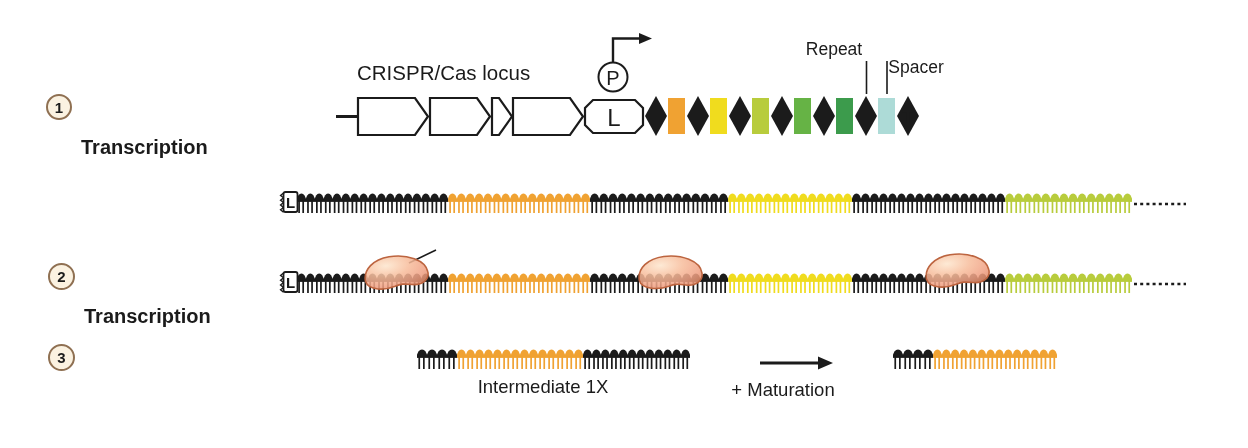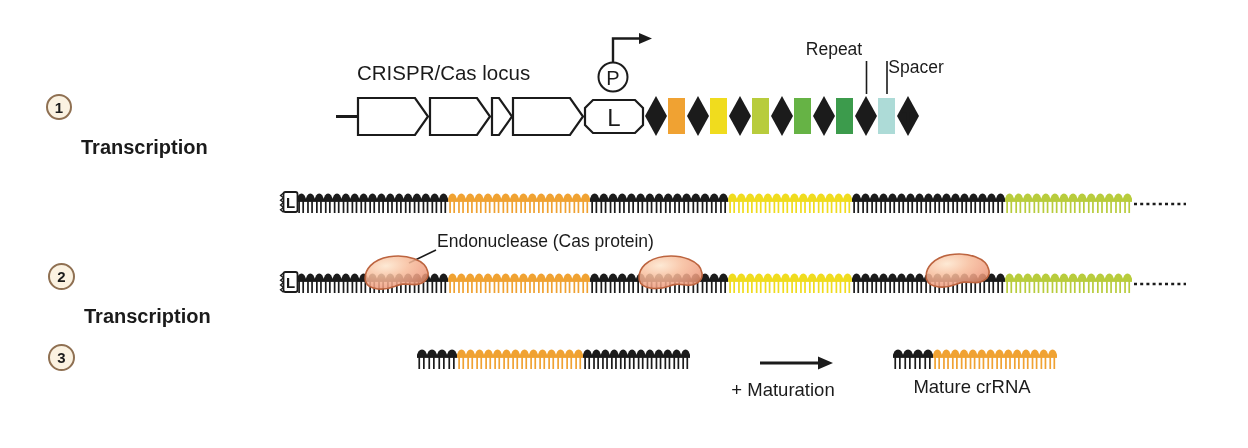--- a/index.html
+++ b/index.html
@@ -860,16 +860,15 @@
     </div>
   </div>
 
   <div class="step" id="step3">
     <div class="step-circle">3</div>
   </div>
 
   <div class="lbl" id="locus-title">CRISPR/Cas locus</div>
   <div class="lbl ctr" id="repeat-label">Repeat</div>
   <div class="lbl ctr" id="spacer-label">Spacer</div>
-  <div class="lbl" id="endonuclease-label">Endonuclease (Cas protein)</div>
+  <div class="lbl ctr" id="intermediate-label">Intermediate 1X</div>
   <div class="lbl ctr" id="exonuclease-label">+ Maturation</div>
-  <div class="lbl ctr" id="mature-label">Mature crRNA</div>
 </div>
 
 </body></html>

